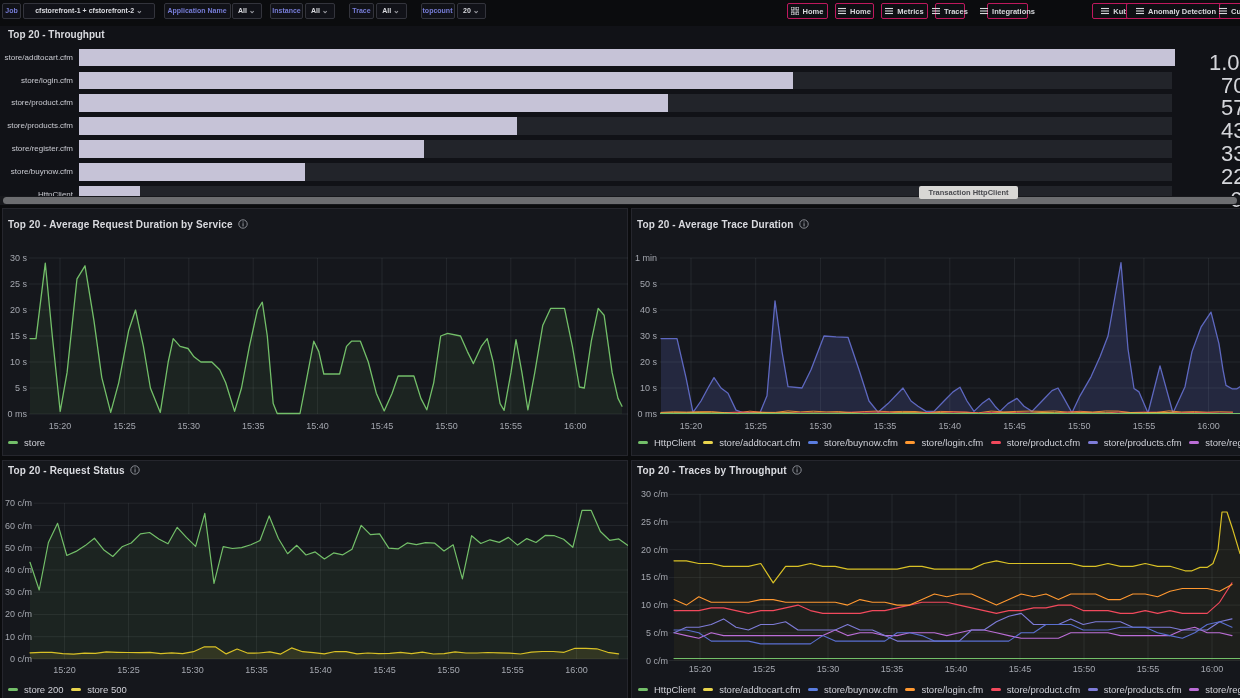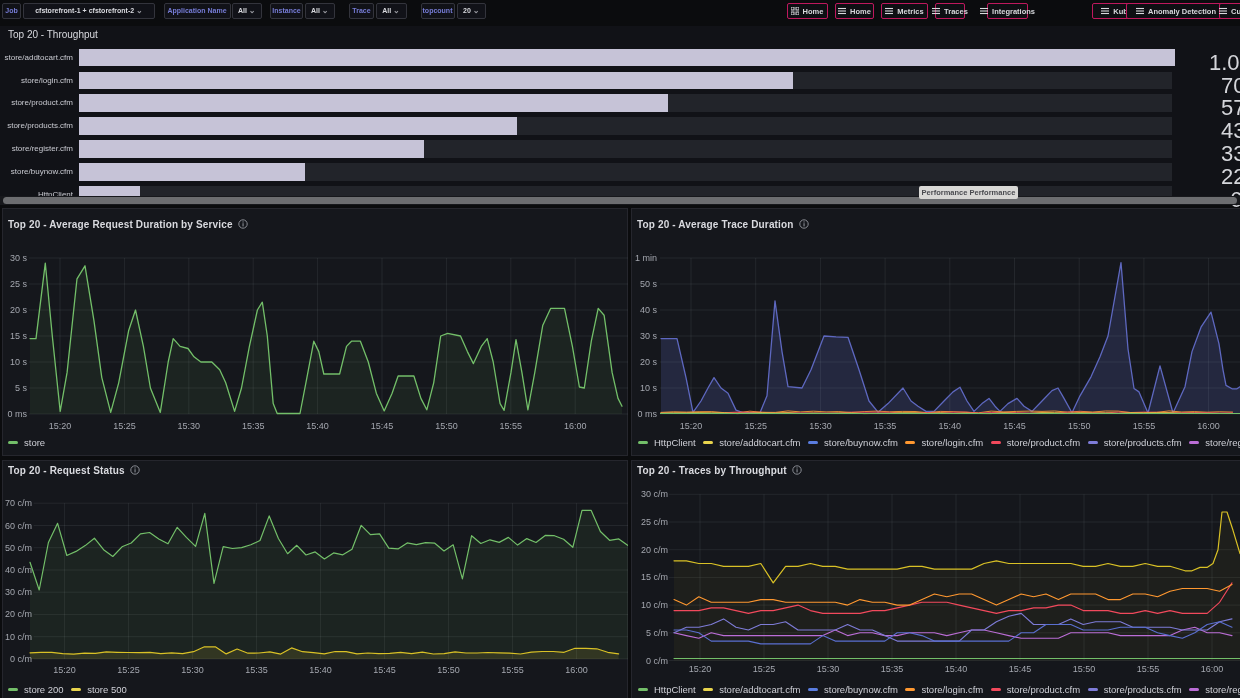--- a/index.html
+++ b/index.html
@@ -3,21 +3,21 @@
 * { margin:0; padding:0; box-sizing:border-box; }
 html,body { width:1240px; height:698px; overflow:hidden; background:#0b0c0e; font-family:"Liberation Sans",sans-serif; }
 #page { position:relative; width:1240px; height:698px; }
 .tbox { position:absolute; top:3px; height:16px; border:1px solid #33343c; border-radius:2px; background:#111218; font-size:7px; font-weight:bold; line-height:14px; text-align:center; white-space:nowrap; overflow:hidden; }
 .vlab { color:#767cd6; }
 .vval { color:#d9dadf; }
 .chev { color:#9b9ca3; font-size:8px; }
 .nbtn { position:absolute; top:3px; height:16px; border:1px solid #be185d; border-radius:2px; background:#0e0f13; color:#d8d9dd; font-size:7.5px; font-weight:bold; display:flex; align-items:center; justify-content:center; gap:4px; white-space:nowrap; }
 .nbtn svg { flex:0 0 auto; }
 #tp { position:absolute; left:0; top:26px; width:1240px; height:170px; background:#111217; }
-#tp .title { position:absolute; left:8px; top:3px; font-size:10px; font-weight:normal; color:#d9dadf; }
+#tp .title { position:absolute; left:8px; top:3px; font-size:10px; font-weight:bold; color:#d9dadf; }
 .brow { position:absolute; left:0; height:17.4px; width:1240px; }
 .blab { position:absolute; right:1167px; top:4px; font-size:8px; color:#c9cad1; white-space:nowrap; }
 .btrack { position:absolute; left:79px; top:0; width:1093px; height:17.4px; background:#22242a; }
 .bbar { position:absolute; left:79px; top:0; height:17.4px; background:#c6c3d7; }
 .bval { position:absolute; top:1px; font-size:22px; color:#d5d6db; white-space:nowrap; }
 #sbar { position:absolute; left:0; top:196px; width:1240px; height:9px; background:#17181c; }
 #sbar .thumb { position:absolute; left:3px; top:1px; width:1234px; height:7px; border-radius:4px; background:#6c6d70; }
 #tooltip { position:absolute; left:919px; top:186px; width:99px; height:13px; background:#d8d7d5; border-radius:2px; color:#4a4b50; font-size:7.5px; font-weight:bold; text-align:center; line-height:13px; z-index:50; }
 .panel { position:absolute; background:#15171c; border:1px solid #25262d; }
 .ptitle { position:absolute; font-size:10px; font-weight:bold; color:#d9dadf; white-space:nowrap; letter-spacing:0.15px; }
@@ -145,21 +145,21 @@
 </div>
     <div class="brow" style="top:186.2px">
 <div class="blab">HttpClient</div>
 <div class="btrack"></div>
 <div class="bbar" style="width:61px"></div>
 <div class="bval" style="left:1230px">6</div>
 </div>
 <div id="sbar">
       <div class="thumb"></div>
     </div>
-<div id="tooltip">Performance Performance</div>
+<div id="tooltip">Transaction HttpClient</div>
 
 <div class="panel" style="left:2px;top:208px;width:626px;height:248px"></div>
 <div class="ptitle" style="left:8px;top:219px">Top 20 - Average Request Duration by Service<svg class="ic" width="10" height="10" viewBox="0 0 10 10">
         <circle cx="5" cy="5" r="4.2" fill="none" stroke="#888b92" stroke-width="1"></circle>
         <rect x="4.5" y="4.2" width="1.1" height="3.2" fill="#888b92"></rect>
         <rect x="4.5" y="2.4" width="1.1" height="1.1" fill="#888b92"></rect>
       </svg></div>
 <div style="position:absolute;left:2px;top:208px;width:626px;height:248px"><svg width="626" height="248" viewBox="0 0 626 248">
 <polygon points="28.0,206 28.0,130.6 34.0,130.6 43.3,55.2 50.3,128.0 58.2,203.4 65.1,164.4 75.0,70.8 83.0,57.8 91.9,112.4 99.8,169.6 108.7,204.4 116.7,174.8 126.6,122.8 133.5,102.0 141.4,138.4 148.4,180.0 158.3,204.4 166.2,154.0 171.2,130.6 178.1,138.4 186.0,140.5 192.0,148.8 198.9,154.0 209.8,154.0 217.7,161.8 223.7,174.8 232.6,203.4 239.5,180.0 247.4,138.4 255.4,102.0 260.3,94.2 265.3,128.0 271.2,195.6 275.2,205.5 298.0,205.5 304.9,169.6 311.8,133.2 316.8,143.6 321.8,166.0 337.6,166.0 344.5,138.4 349.5,133.2 358.4,133.2 366.3,154.0 374.3,185.2 382.2,202.9 390.1,185.2 396.1,168.0 411.9,168.0 418.9,190.4 424.8,201.8 431.7,174.8 438.7,128.0 445.6,125.4 458.5,128.0 465.4,143.6 471.4,155.6 479.3,138.4 485.2,130.6 491.2,154.0 498.1,195.6 502.1,202.4 509.0,164.4 514.0,131.6 519.9,164.4 525.9,201.8 532.8,164.4 540.7,117.6 548.6,100.4 562.5,100.4 570.4,138.4 577.4,179.0 582.3,180.0 589.3,133.2 596.2,100.4 602.1,107.2 610.1,164.4 616.0,190.4 620.0,198.2 620.0,206" fill="#73bf69" fill-opacity="0.08"></polygon>
 <line x1="27.0" y1="50.0" x2="626" y2="50.0" stroke="rgba(240,250,255,0.07)" stroke-width="1"></line>

